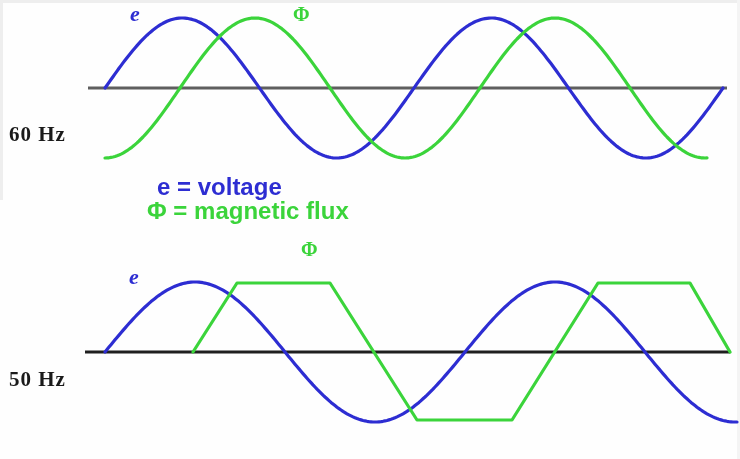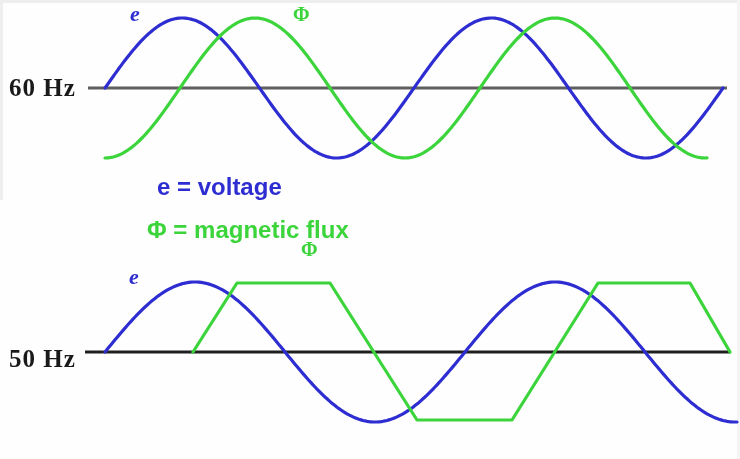--- a/index.html
+++ b/index.html
@@ -16,26 +16,27 @@
   .edge-left  { top: 0; left: 0; width: 3px; height: 200px; }
   .edge-right { top: 0; right: 0; width: 3px; height: 100%; background: #f4f4f4; }
 
   #wave-svg { position: absolute; top: 0; left: 0; }
 
   .lbl { position: absolute; white-space: nowrap; }
 
   .freq-label {
     font-family: "Liberation Serif", serif;
     font-weight: bold;
-    font-size: 25px;
+    font-size: 21px;
     color: #1a1a1a;
     letter-spacing: 1px;
+    margin-top: 48px;
   }
   #freq-60 { left: 9px;  top: 74px;  }
-  #freq-50 { left: 9px;  top: 345px; }
+  #freq-50 { left: 9px;  top: 319px; }
 
   .curve-label-e {
     font-family: "Liberation Serif", serif;
     font-weight: bold;
     font-style: italic;
     font-size: 22px;
     color: #2d2dd2;
   }
   .curve-label-phi {
     font-family: "Liberation Serif", serif;
@@ -47,21 +48,21 @@
   #phi-top  { left: 293px; top: 3px;   }
   #e-bottom { left: 129px; top: 264px; }
   #phi-bottom { left: 301px; top: 238px; }
 
   .legend-line {
     font-family: "Liberation Sans", sans-serif;
     font-weight: bold;
     font-size: 24px;
   }
   #legend-voltage { left: 157px; top: 173px; color: #2d2dd2; }
-  #legend-flux    { left: 147px; top: 197px; color: #3bd43b; margin-top: 19px; }
+  #legend-flux    { left: 147px; top: 197px; color: #3bd43b; }
 </style>
 </head>
 <body>
 
 <div id="figure">
   <div class="edge edge-top"></div>
   <div class="edge edge-left"></div>
   <div class="edge edge-right"></div>
 
   <svg id="wave-svg" width="740" height="459" viewBox="0 0 740 459">

